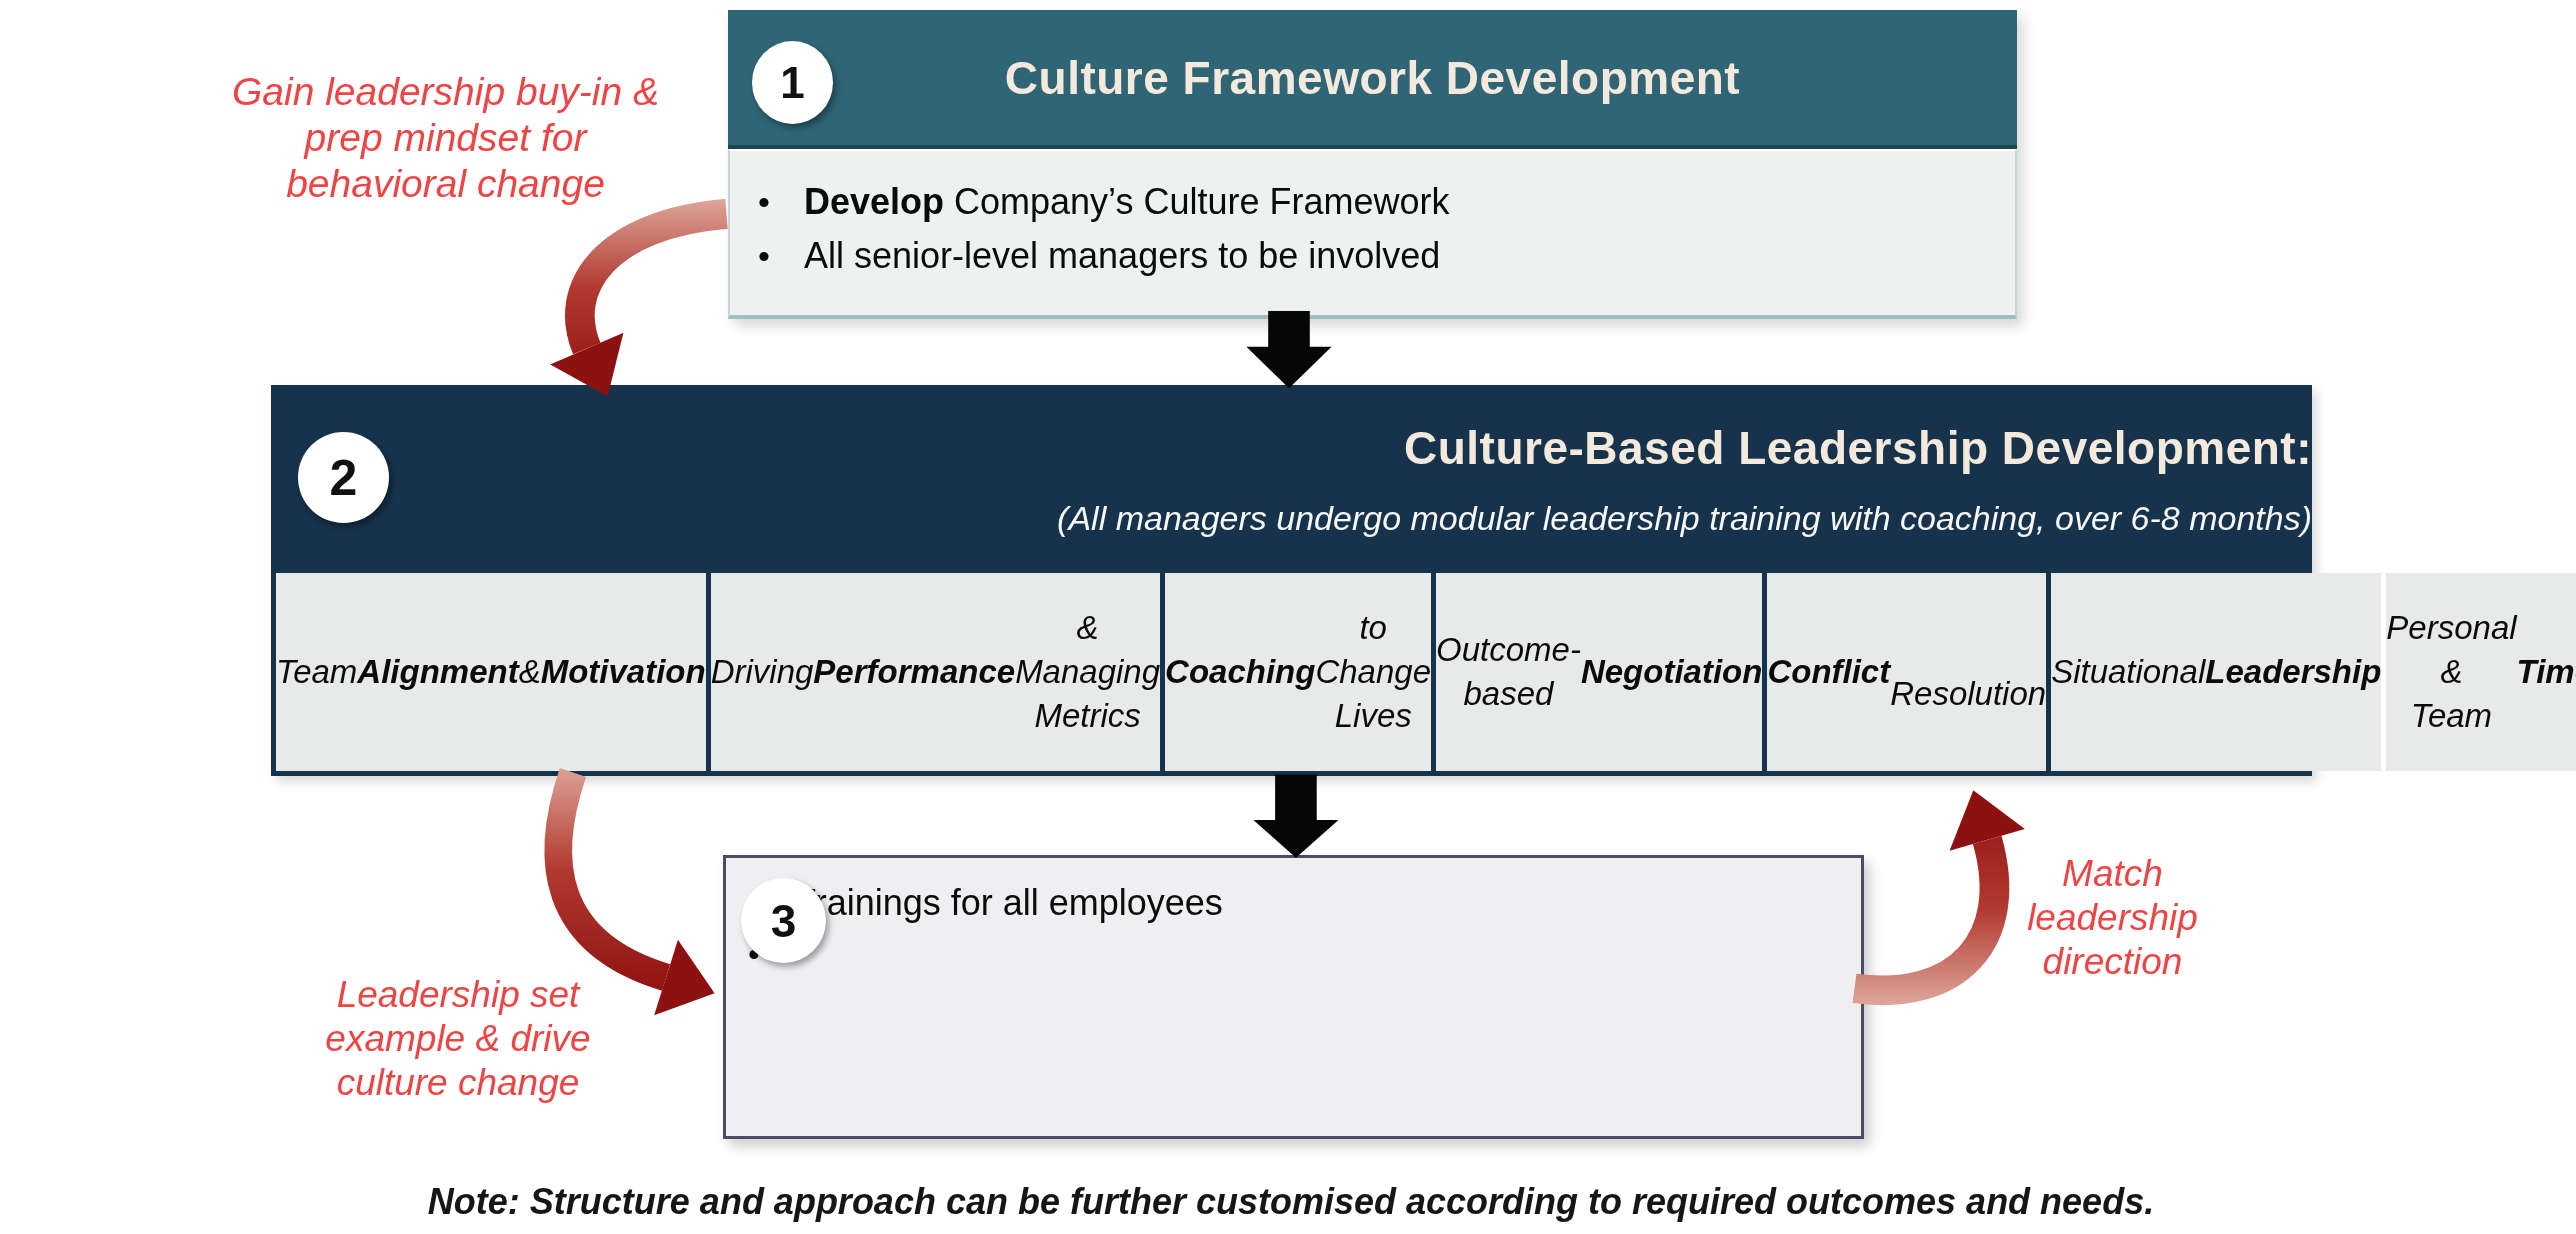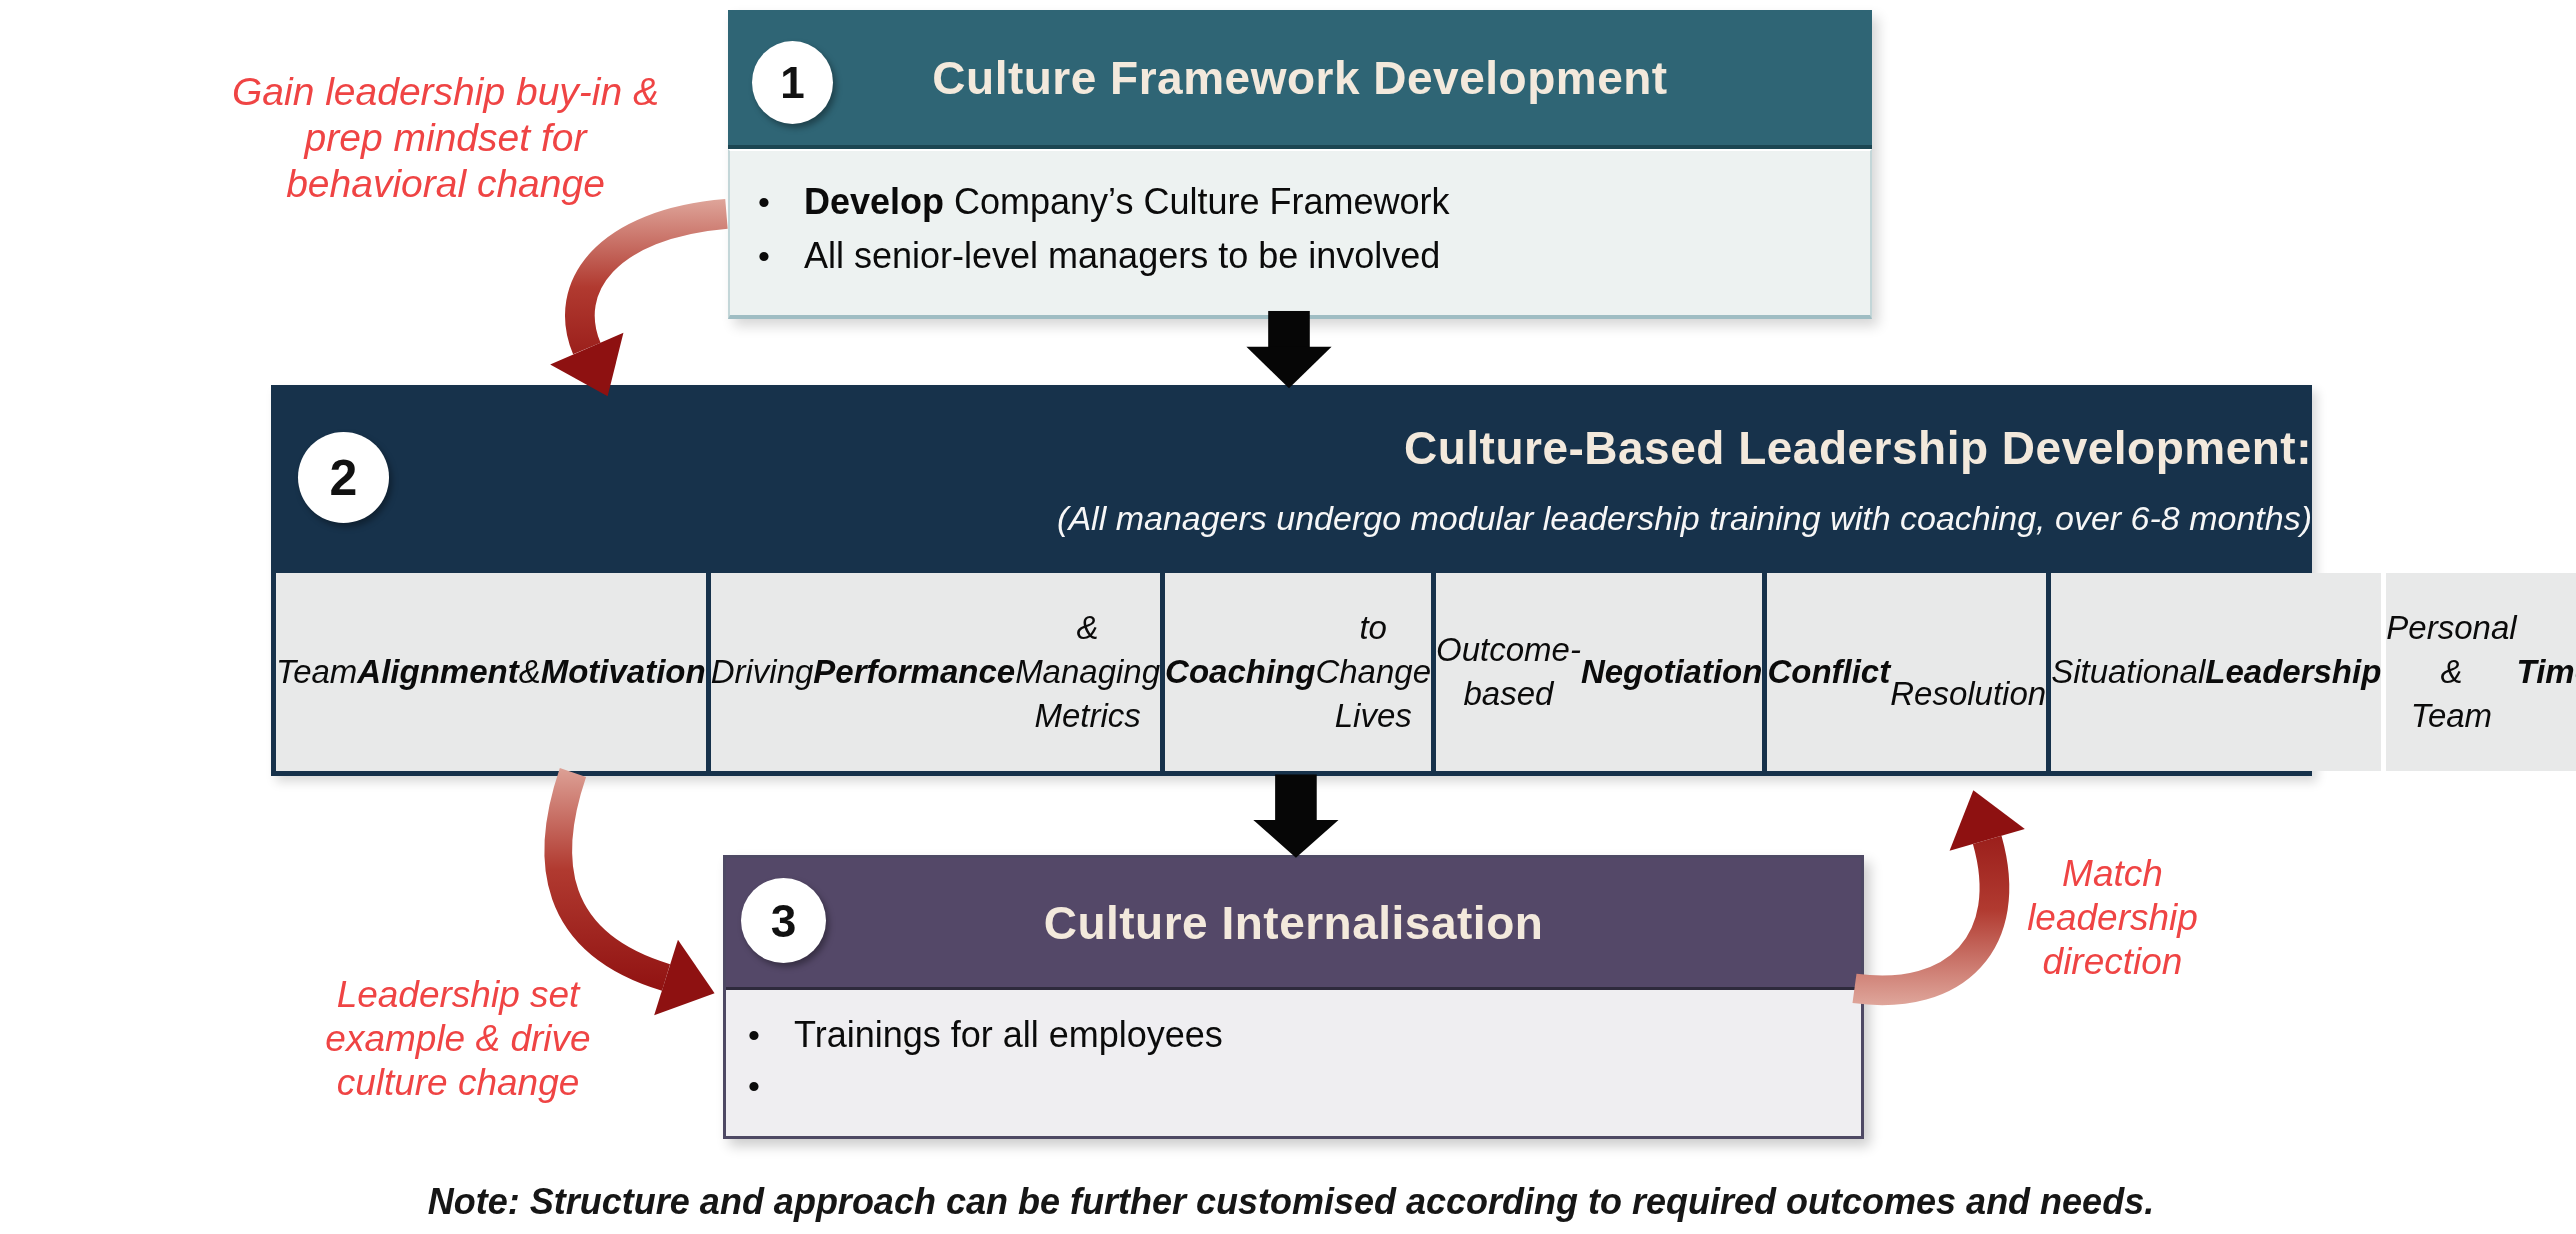--- a/index.html
+++ b/index.html
@@ -3,21 +3,21 @@
 <meta charset="utf-8">
 <style>
   html,body{margin:0;padding:0;background:#ffffff;}
   #canvas{
     position:relative;width:2576px;height:1234px;background:#ffffff;
     font-family:"Liberation Sans",sans-serif;overflow:hidden;color:#0b0b0b;
   }
   .seg-b{font-weight:bold;}
 
   
-  #box1{position:absolute;left:728px;top:10px;width:1144px;box-shadow:6px 7px 12px rgba(0,0,0,.16);}
+  #box1{position:absolute;left:728px;top:10px;width:1289px;box-shadow:6px 7px 12px rgba(0,0,0,.16);}
   .hdr{display:flex;align-items:center;justify-content:center;}
   .hdr1{height:135px;background:#2F6575;border-bottom:4px solid #1C4652;}
   .box-title{font-weight:bold;color:#F3E9DC;font-size:46px;letter-spacing:0.5px;}
   .body1{height:134px;background:#EDF2F1;border:2px solid #C3D6D8;border-top:2px solid #ffffff;
          border-bottom:4px solid #9FBDC3;padding:30px 20px 0 28px;}
   .brow{display:flex;align-items:baseline;height:54px;font-size:36px;}
   .dot{width:46px;font-size:34px;}
   .btext{white-space:pre-line;}
 
   
@@ -109,23 +109,20 @@
       <div class="cell"><span>Personal &amp;
 Team </span><span class="seg-b">Time</span><span>
 </span><span class="seg-b">Management</span></div>
     </div>
   </div>
   <div class="badge" id="badge2">
     <span>2</span>
   </div>
 
   <div id="box3">
-    <div class="hdr hdr3">
-      <span class="box-title">Culture Internalisation</span>
-    </div>
     <div class="body3">
       <div class="brow3">
         <span class="dot">•</span>
         <span class="btext"><span>Trainings for all employees</span></span>
       </div>
       <div class="brow3">
         <span class="dot">•</span>
       </div>
     </div>
   </div>

